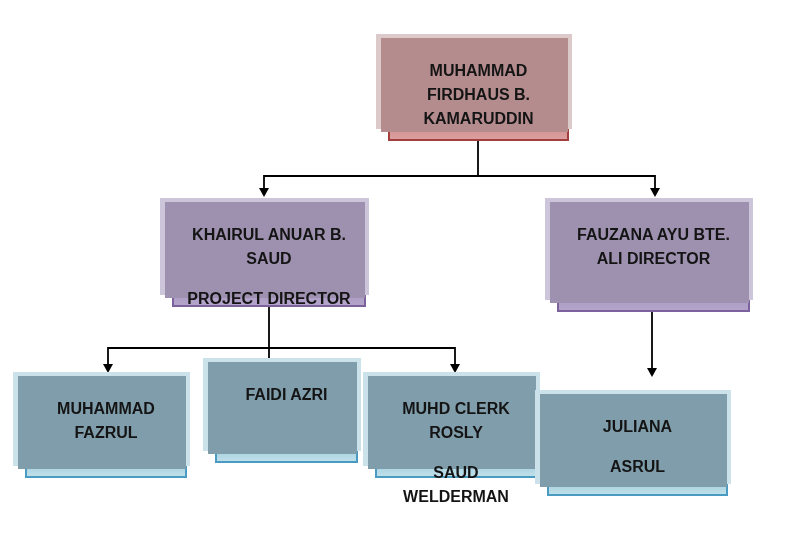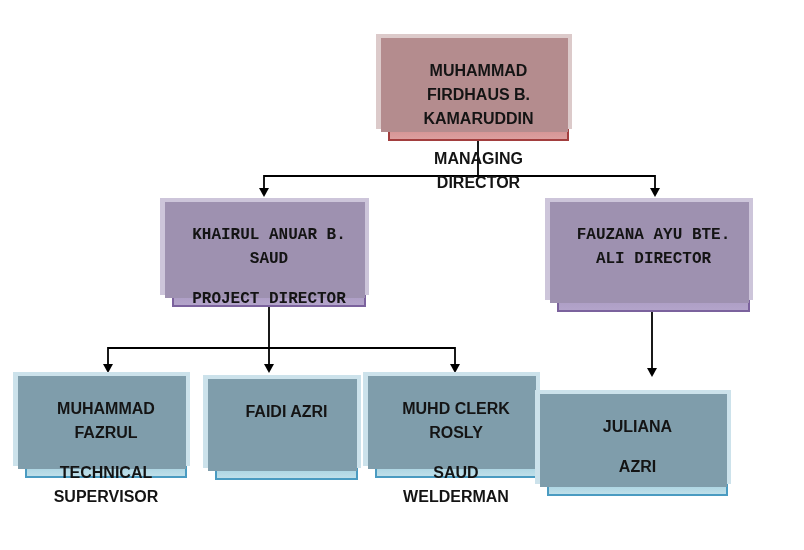--- a/index.html
+++ b/index.html
@@ -45,34 +45,33 @@
   .node .name{display:block;margin:0 auto;}
 
   .theme-red{
     border-color:#a23e3e;
     background:linear-gradient(180deg,#c86f6f 0%,#b25353 40%,#c47e7e 72%,#dc9f9f 100%);
     --back1:#dccaca;--back2:#b48c8e;
   }
   .theme-purple{
     border-color:#7b629d;
     background:linear-gradient(180deg,#b6a7cd 0%,#8b76a6 45%,#a695be 78%,#b3a4ca 100%);
-    font-family:Liberation Mono, monospace;
     --back1:#cdc5da;--back2:#9e91b0;
   }
   .theme-blue{
     border-color:#4a9bc1;
     background:linear-gradient(180deg,#a9d4e3 0%,#5aa8c8 40%,#8cc4d8 76%,#bfdfe9 100%);
     --back1:#cce2eb;--back2:#7f9dab;
   }
 
   #node-md{left:388px;top:44px; width:181px;height:97px;}
   #node-pd{left:172px;top:208px;width:194px;height:99px;}
   #node-am{left:557px;top:208px;width:193px;height:104px;}
   #node-ts{left:25px; top:382px;width:162px;height:96px;padding-left:2px;padding-right:2px;}
-  #node-st{left:215px;top:385px;width:143px;height:95px;padding-left:2px;padding-right:2px;}
+  #node-st{left:215px;top:368px;width:143px;height:95px;padding-left:2px;padding-right:2px;}
   #node-sw{left:375px;top:382px;width:162px;height:96px;padding-left:2px;padding-right:2px;}
   #node-cl{left:547px;top:400px;width:181px;height:96px;}
 
   #node-md .name{max-width:158px;}
   #node-am .name{max-width:158px;}
   #node-am .title{max-width:148px;}
 </style>
 </head>
 <body>
 
@@ -95,44 +94,42 @@
     <polygon points="264,364 274,364 269,373"></polygon>
     <line x1="455" y1="347" x2="455" y2="365"></line>
     <polygon points="450,364 460,364 455,373"></polygon>
 
     <line x1="652" y1="312" x2="652" y2="369"></line>
     <polygon points="647,368 657,368 652,377"></polygon>
   </svg>
 
   <div class="node theme-red" id="node-md">
     <span class="name">MUHAMMAD FIRDHAUS B. KAMARUDDIN</span>
-    <span class="title">MANAGING DIRECTOR</span>
   </div>
 
   <div class="node theme-purple" id="node-pd">
     <span class="name">KHAIRUL ANUAR B. SAUD</span>
     <span class="title">PROJECT DIRECTOR</span>
   </div>
 
   <div class="node theme-purple" id="node-am">
     <span class="name">FAUZANA AYU BTE. ALI DIRECTOR</span>
   </div>
 
   <div class="node theme-blue" id="node-ts">
     <span class="name">MUHAMMAD FAZRUL</span>
-    <span class="title">TECHNICAL SUPERVISOR</span>
   </div>
 
   <div class="node theme-blue" id="node-st">
     <span class="name">FAIDI AZRI</span>
   </div>
 
   <div class="node theme-blue" id="node-sw">
     <span class="name">MUHD CLERK ROSLY</span>
     <span class="title">SAUD WELDERMAN</span>
   </div>
 
   <div class="node theme-blue" id="node-cl">
     <span class="name">JULIANA</span>
-    <span class="title">AZRI</span>
+    <span class="title">ASRUL</span>
   </div>
 
 </div>
 
 </body></html>

